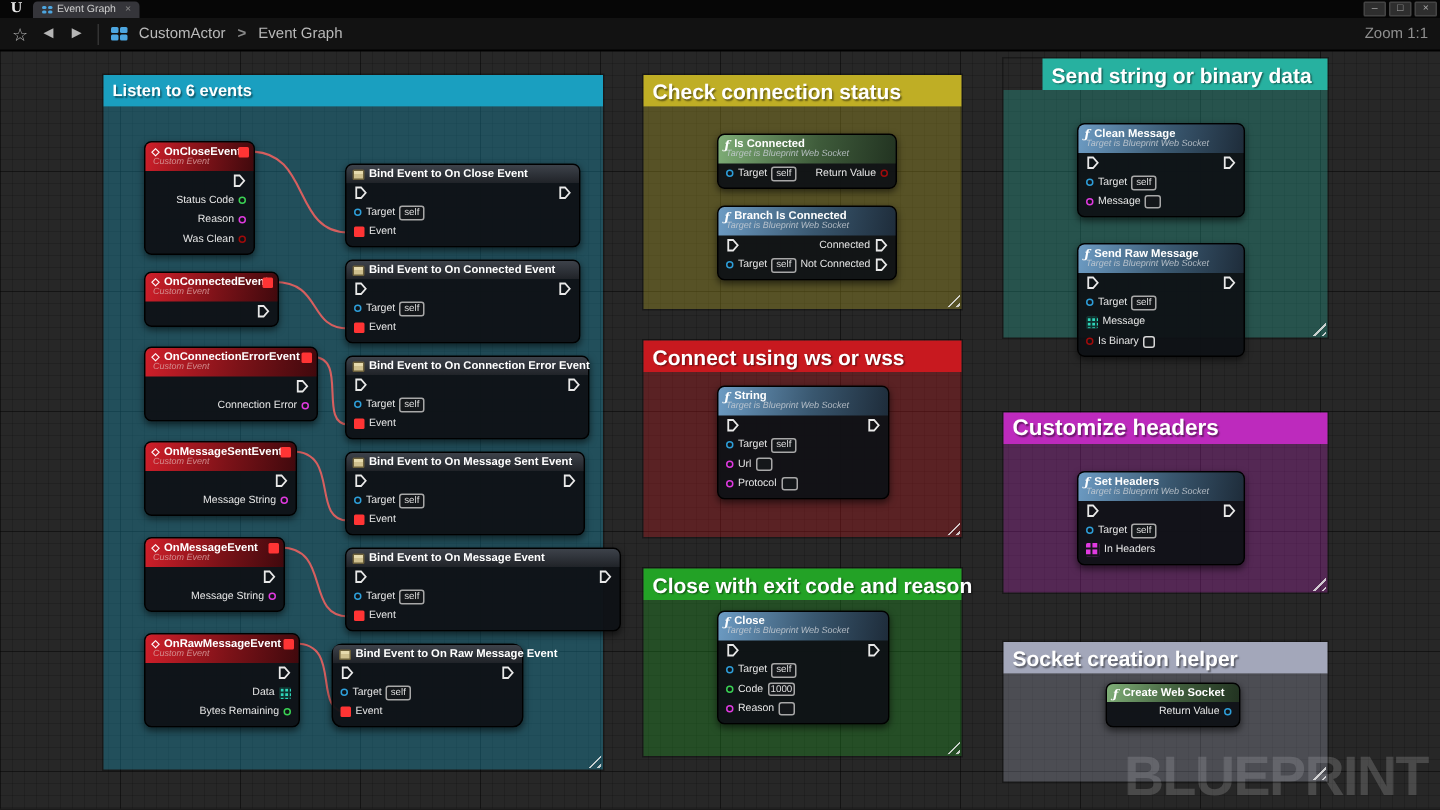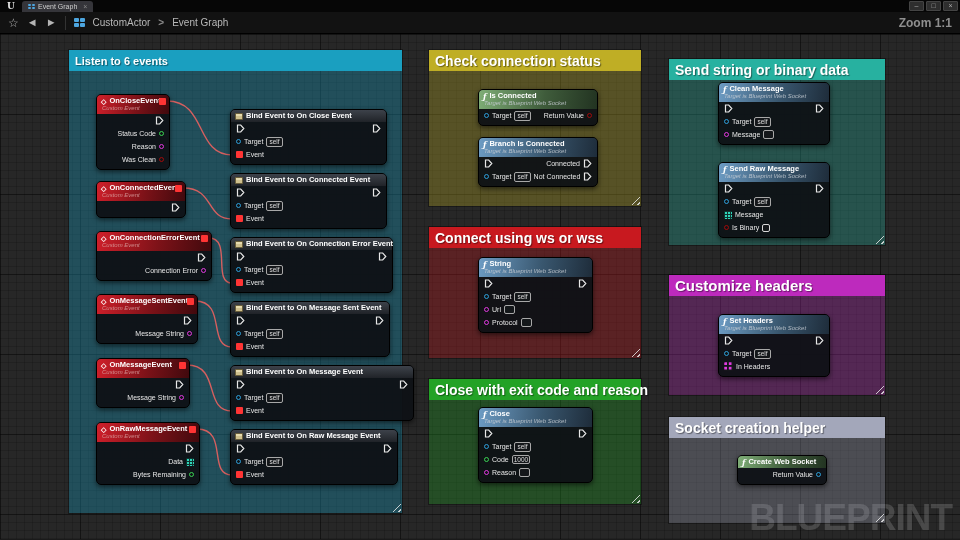--- a/index.html
+++ b/index.html
@@ -22,21 +22,21 @@
   .toolbar { height:22px; background:#121212; border-bottom:1px solid #000; display:flex;
     align-items:center; gap:8px; padding:0 8px; }
   .tb-star { color:#b5b5b5; font-size:12px; }
   .tb-arrow { color:#b5b5b5; font-size:11px; line-height:1; }
   .tb-sep { width:1px; height:14px; background:#333; }
   .bp-icon { display:grid; grid-template-columns:5px 5px; grid-auto-rows:4px; gap:1px; }
   .bp-icon i { background:#4da6e0; border-radius:1px; }
   .bp-icon.small { grid-template-columns:3px 3px; grid-auto-rows:2px; }
   .crumb { color:#b9b9b9; font-size:10px; }
   .crumb-sep { color:#8a8a8a; font-size:10px; font-weight:bold; }
-  .zoom-label { margin-left:auto; color:#8f8f8f; font-size:12px;font-weight:bold; }
+  .zoom-label { margin-left:auto; color:#8f8f8f; font-size:10px; }
 
   
   #graph { position:relative; width:960px; height:505px; background-color:#272727;
     background-image:
       linear-gradient(rgba(0,0,0,.38) 1px, transparent 1px),
       linear-gradient(90deg, rgba(0,0,0,.38) 1px, transparent 1px),
       linear-gradient(rgba(0,0,0,.16) 1px, transparent 1px),
       linear-gradient(90deg, rgba(0,0,0,.16) 1px, transparent 1px);
     background-size:80px 80px,80px 80px,8px 8px,8px 8px; }
 
@@ -166,31 +166,31 @@
     <div class="cmt c-check" style="left:428px;top:15px;width:214px;height:158px;">
       <div class="cmt-head">Check connection status</div>
       <div class="cmt-body"></div>
         <span class="handle"></span>
     </div>
     <div class="cmt c-close" style="left:428px;top:344px;width:214px;height:127px;">
       <div class="cmt-head">Close with exit code and reason</div>
       <div class="cmt-body"></div>
         <span class="handle"></span>
     </div>
-    <div class="cmt c-send" style="left:668px;top:24px;width:218px;height:188px;">
+    <div class="cmt c-send" style="left:668px;top:4px;width:218px;height:188px;padding-left:26px;">
       <div class="cmt-head">Send string or binary data</div>
       <div class="cmt-body"></div>
         <span class="handle"></span>
     </div>
     <div class="cmt c-headers" style="left:668px;top:240px;width:218px;height:122px;">
       <div class="cmt-head" style="font-size:15px;">Customize headers</div>
       <div class="cmt-body"></div>
         <span class="handle"></span>
     </div>
-    <div class="cmt c-helper" style="left:668px;top:382px;width:218px;height:108px;">
+    <div class="cmt c-helper" style="left:668px;top:393px;width:218px;height:95px;">
       <div class="cmt-head">Socket creation helper</div>
       <div class="cmt-body"></div>
         <span class="handle"></span>
     </div>
 
     <svg id="wires" width="960" height="505">
       <path d="M167,67 C207,67 195,121 232,121"></path>
       <path d="M183,154 C215,154 205,185 232,185"></path>
       <path d="M209,204 C232,204 212,249 232,249"></path>
       <path d="M195,267 C227,267 207,313 232,313"></path>
@@ -449,21 +449,21 @@
           <span class="ring blue"></span>
           <span>Target</span>
           <span class="chip">self</span>
         </div>
       <div class="row">
           <span class="sq-red"></span>
           <span>Event</span>
         </div>
     </div>
 
-    <div class="node" style="left:230px;top:395px;width:168px;">
+    <div class="node" style="left:221px;top:395px;width:128px;border-radius:7px;">
       <div class="hdr hdr-bind">
           <div class="hdr-title">
             <span class="bind-icon"></span>
             <span>Bind Event to On Raw Message Event</span>
           </div>
         </div>
       <div class="row split">
           <svg class="pin-exec" width="9" height="9" viewBox="0 0 9 9">
             <path d="M1.5 1h3.2L7.8 4.5 4.7 8H1.5z" fill="none" stroke="#e8e8e8" stroke-width="1.2"></path>
           </svg>

